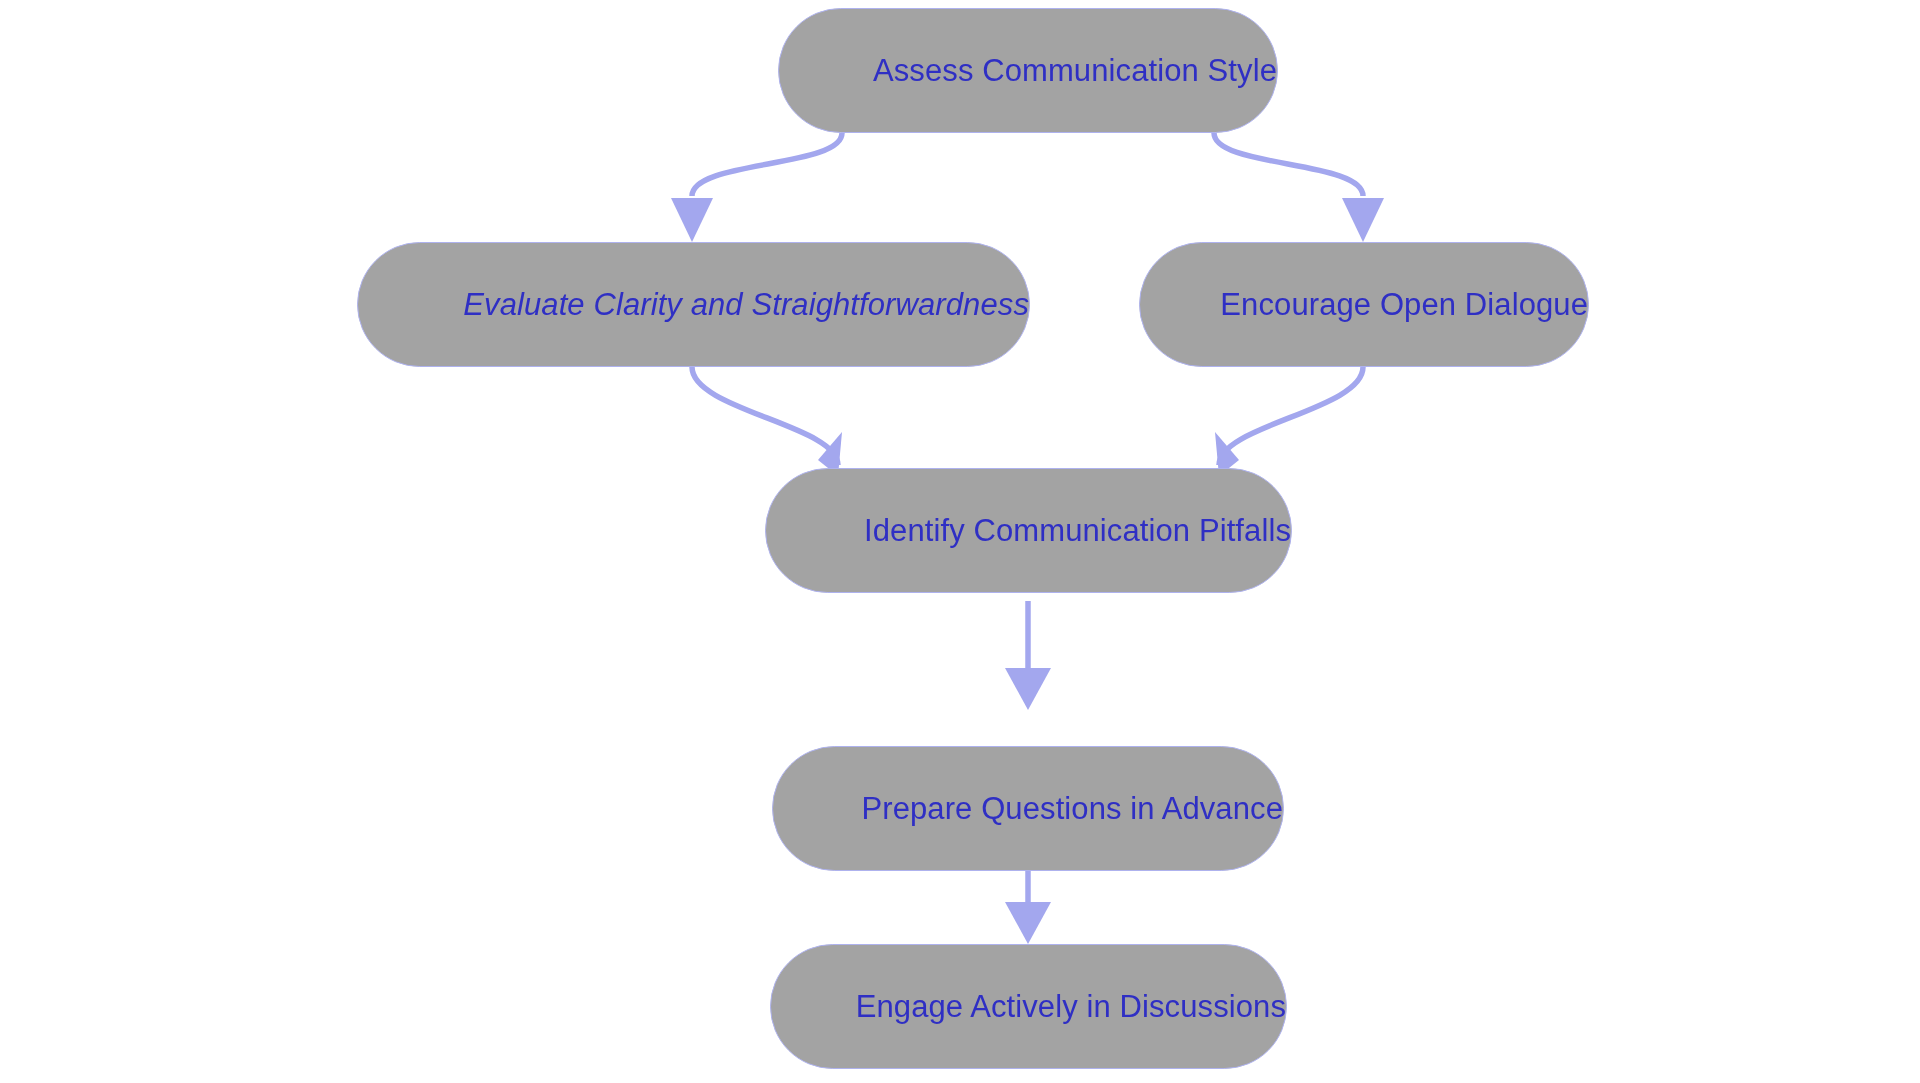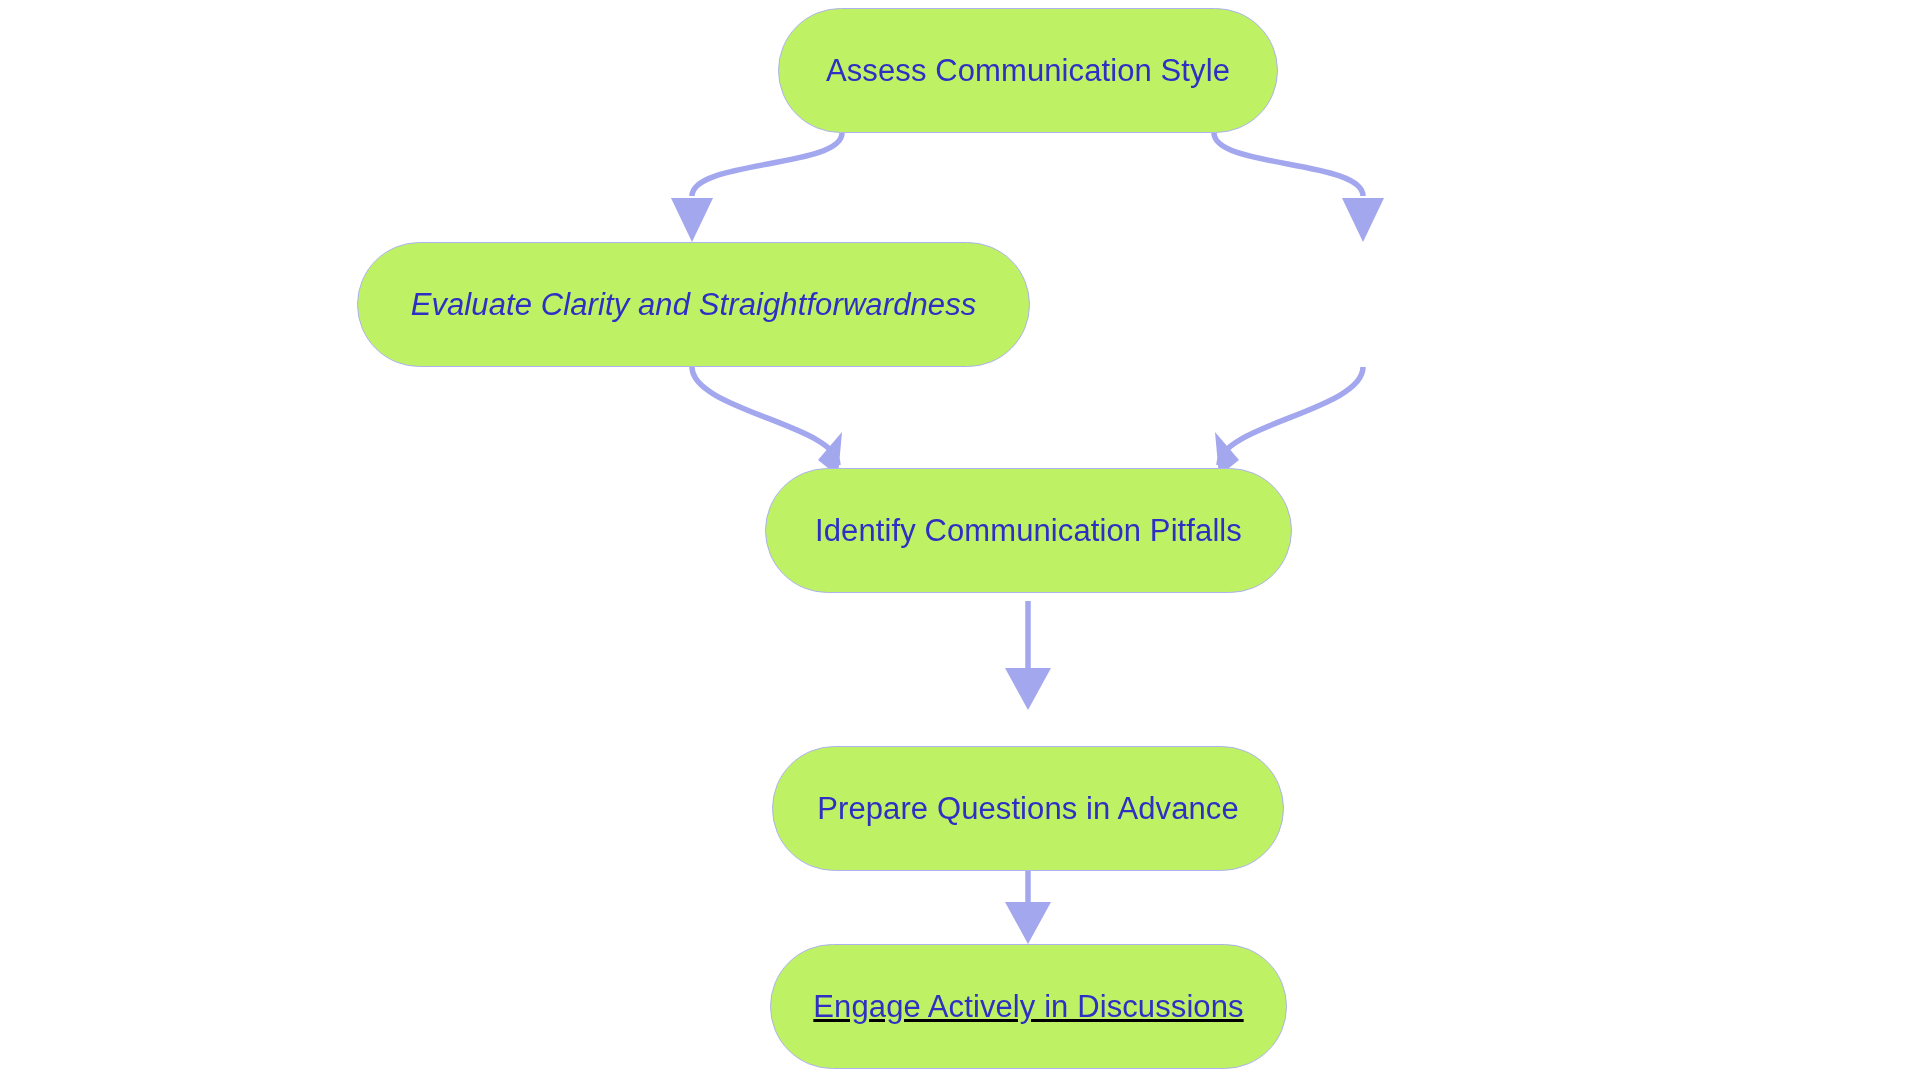--- a/index.html
+++ b/index.html
@@ -24,22 +24,22 @@
     top: 0;
     left: 0;
     width: 1920px;
     height: 1083px;
   }
   .node {
     position: absolute;
     box-sizing: border-box;
     display: flex;
     align-items: center;
-    justify-content: center;
-    background: #bef264;
+    justify-content: flex-end;
+    background: #a3a3a3;
     border: 1.6px solid #aeb2ee;
     border-radius: 999px;
     z-index: 2;
   }
   .node-label {
     font-family: "Liberation Sans", sans-serif;
     font-size: 31px;
     font-weight: 400;
     color: #2f2fc4;
     letter-spacing: 0.1px;
@@ -72,26 +72,29 @@
   </svg>
 
   <div class="node" style="left:778px; top:8px; width:500px; height:125px;">
     <span class="node-label">Assess Communication Style</span>
   </div>
 
   <div class="node" style="left:357px; top:242px; width:673px; height:125px;font-style:italic;">
     <span class="node-label">Evaluate Clarity and Straightforwardness</span>
   </div>
 
+  <div class="node" style="left:1139px; top:242px; width:450px; height:125px;">
+    <span class="node-label">Encourage Open Dialogue</span>
+  </div>
 
   <div class="node" style="left:765px; top:468px; width:527px; height:125px;">
     <span class="node-label">Identify Communication Pitfalls</span>
   </div>
 
   <div class="node" style="left:772px; top:710px; width:512px; height:125px;margin-top:36px;">
     <span class="node-label">Prepare Questions in Advance</span>
   </div>
 
-  <div class="node" style="left:770px; top:944px; width:517px; height:125px;text-decoration:underline;">
+  <div class="node" style="left:770px; top:944px; width:517px; height:125px;">
     <span class="node-label">Engage Actively in Discussions</span>
   </div>
 
 </div>
 
 </body></html>

